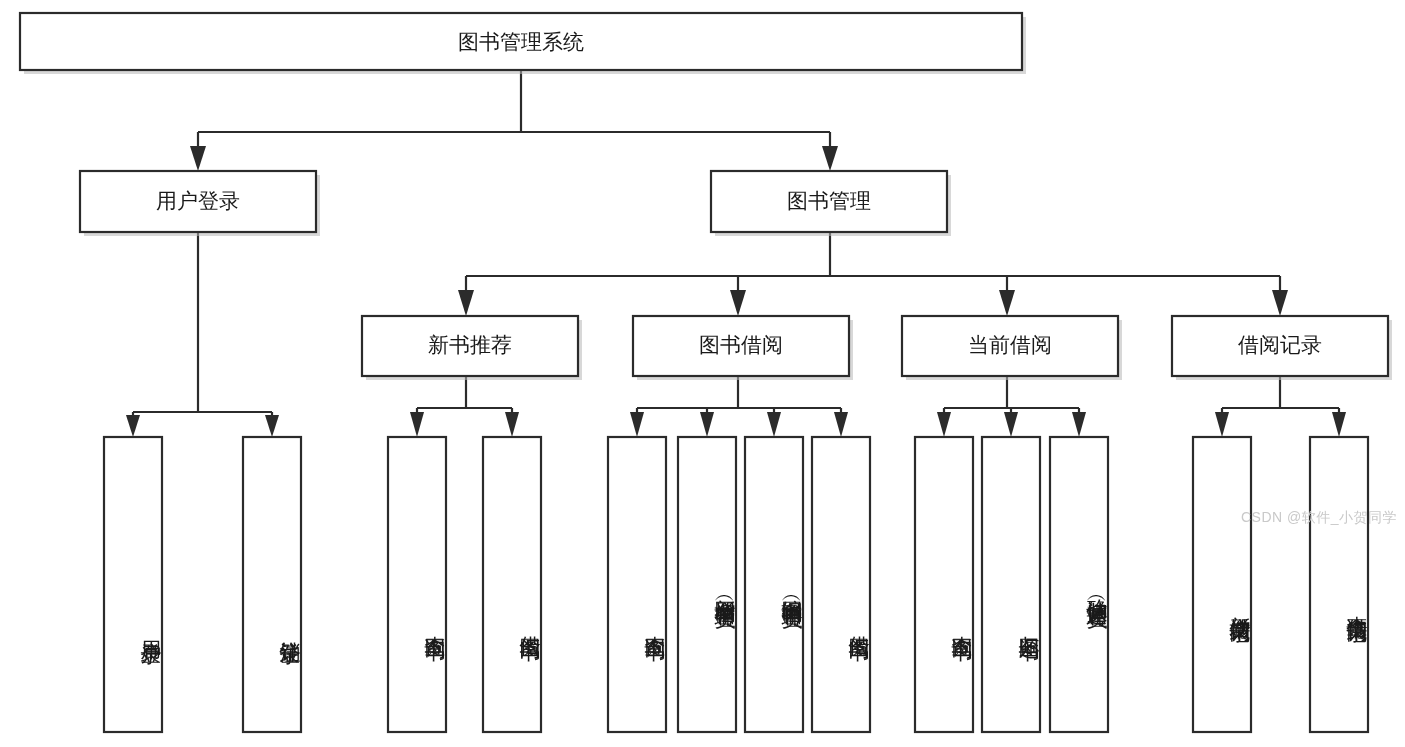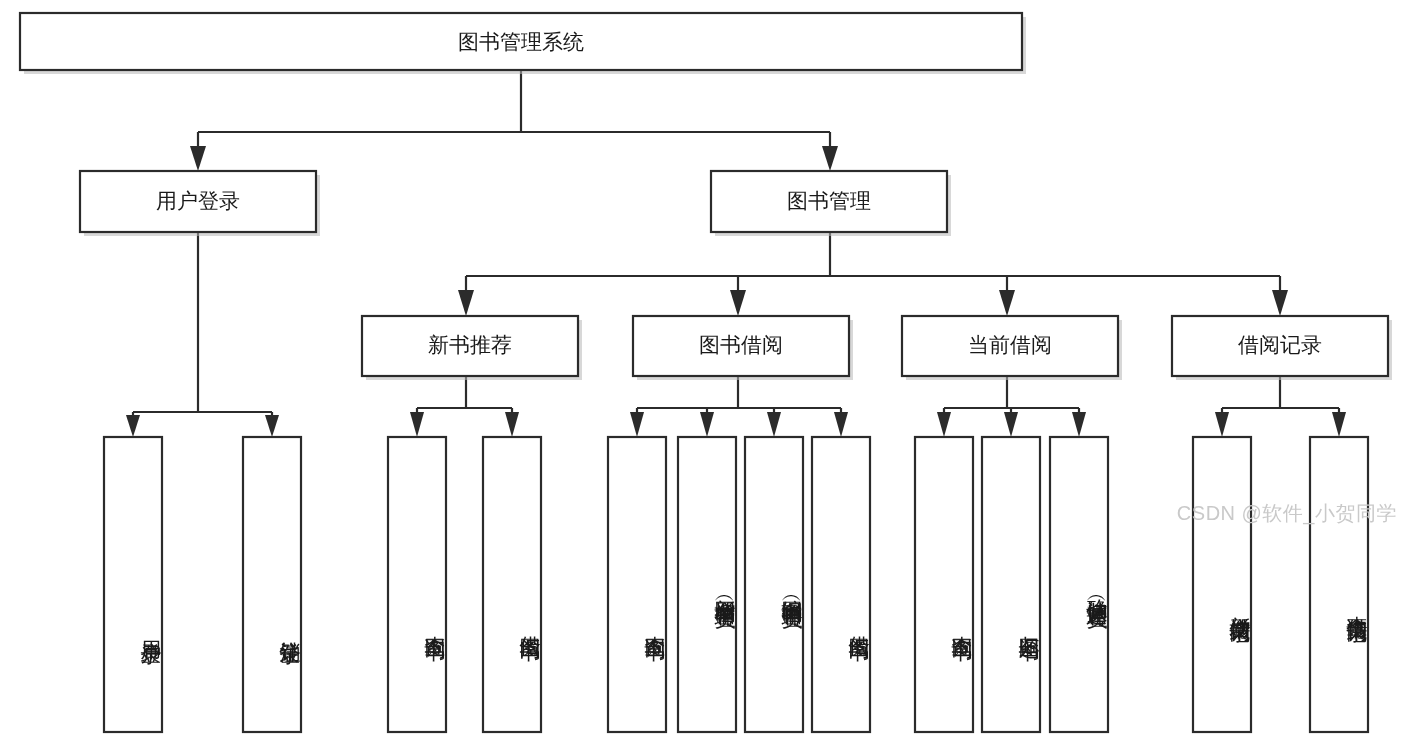--- a/index.html
+++ b/index.html
@@ -67,21 +67,21 @@
     color: #1a1a1a;
     letter-spacing: 1.5px;
     pointer-events: none;
     box-sizing: border-box;
   }
   .watermark {
     position: absolute;
     right: 8px;
     bottom: 6px;
     font-family: "Liberation Sans", "DejaVu Sans", sans-serif;
-    font-size: 20px;
+    font-size: 14px;
     color: #c9c9c9;
     letter-spacing: 0.5px;
     white-space: nowrap;
   }
 </style>
 </head>
 <body>
 
 <div id="diagram-root">
 

